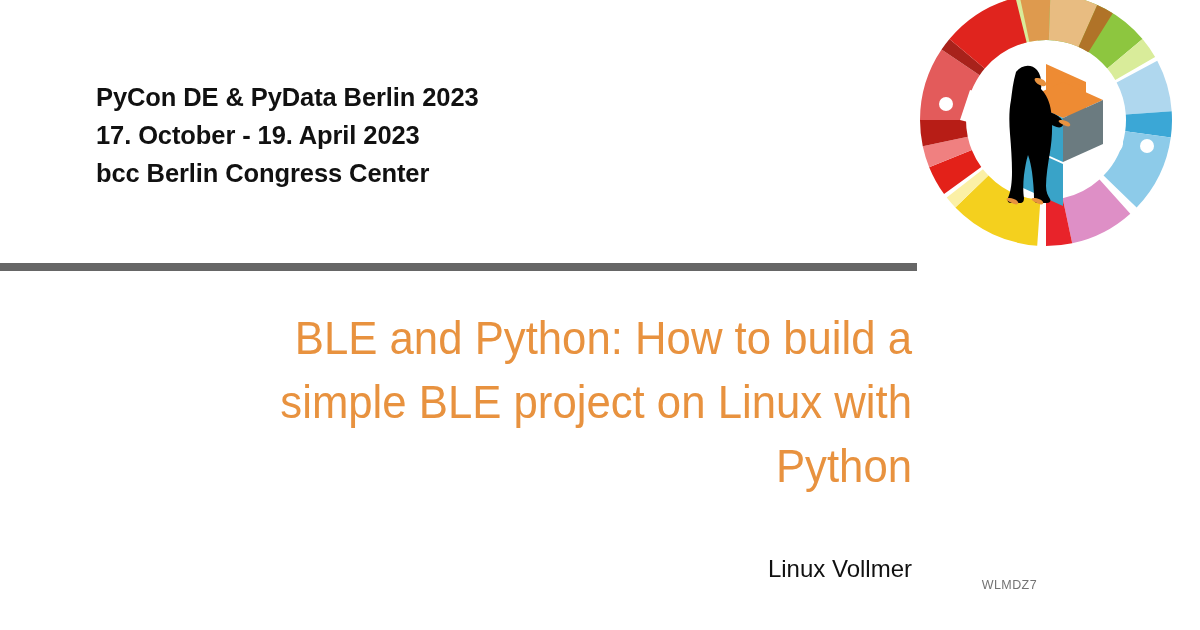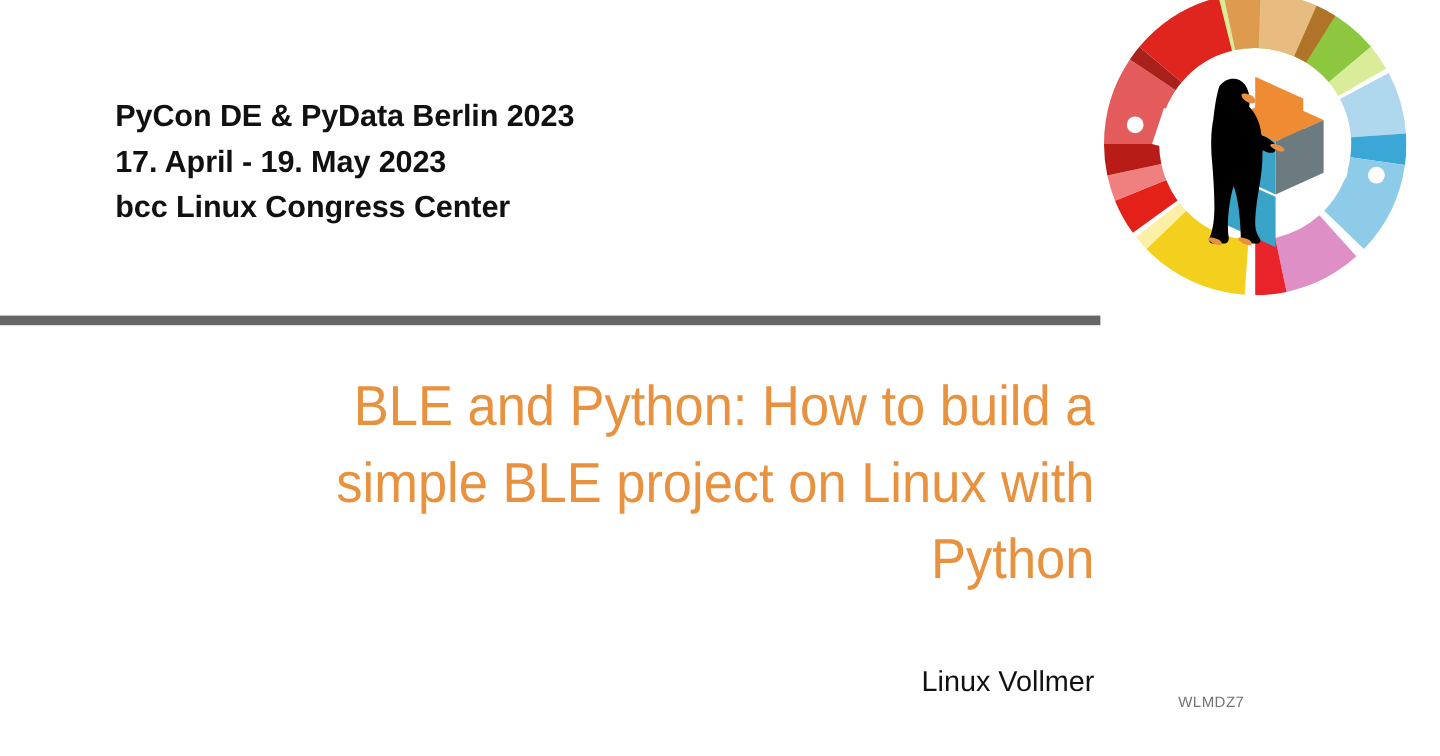--- a/index.html
+++ b/index.html
@@ -92,22 +92,22 @@
     color:#737373;
   }
 </style>
 </head>
 <body>
 
 <div id="slide">
 
   <div id="conference-info">
     <span class="line">PyCon DE &amp; PyData Berlin 2023</span>
-    <span class="line">17. April - 19. May 2023</span>
-    <span class="line">bcc Linux Congress Center</span>
+    <span class="line">17. October - 19. April 2023</span>
+    <span class="line">bcc Berlin Congress Center</span>
   </div>
 
   <div id="divider"></div>
 
   <div id="logo">
     <svg viewBox="0 0 252 252" xmlns="http://www.w3.org/2000/svg" aria-hidden="true">
       <g id="ring-segments">
           <path d="M112.82941362827569 0.6902411835975499 A126 126 0 0 1 139.17058637172434 0.6902411835975641 L134.36227706141227 46.43824837053813 A80 80 0 0 0 117.63772293858773 46.43824837053813 Z" fill="#6CBE45"></path>
           <path d="M82.90546194096575 7.598729780975532 A126 126 0 0 1 112.82941362827569 0.6902411835975499 L117.63772293858773 46.43824837053813 A80 80 0 0 0 98.63838853394651 50.82459033712732 Z" fill="#D9EC9A"></path>
           <path d="M139.17058637172434 0.6902411835975641 A126 126 0 0 1 222.52159983299123 45.00876117949605 L187.28355544951825 74.57699122507685 A80 80 0 0 0 134.36227706141227 46.43824837053813 Z" fill="#8DC63F"></path>

